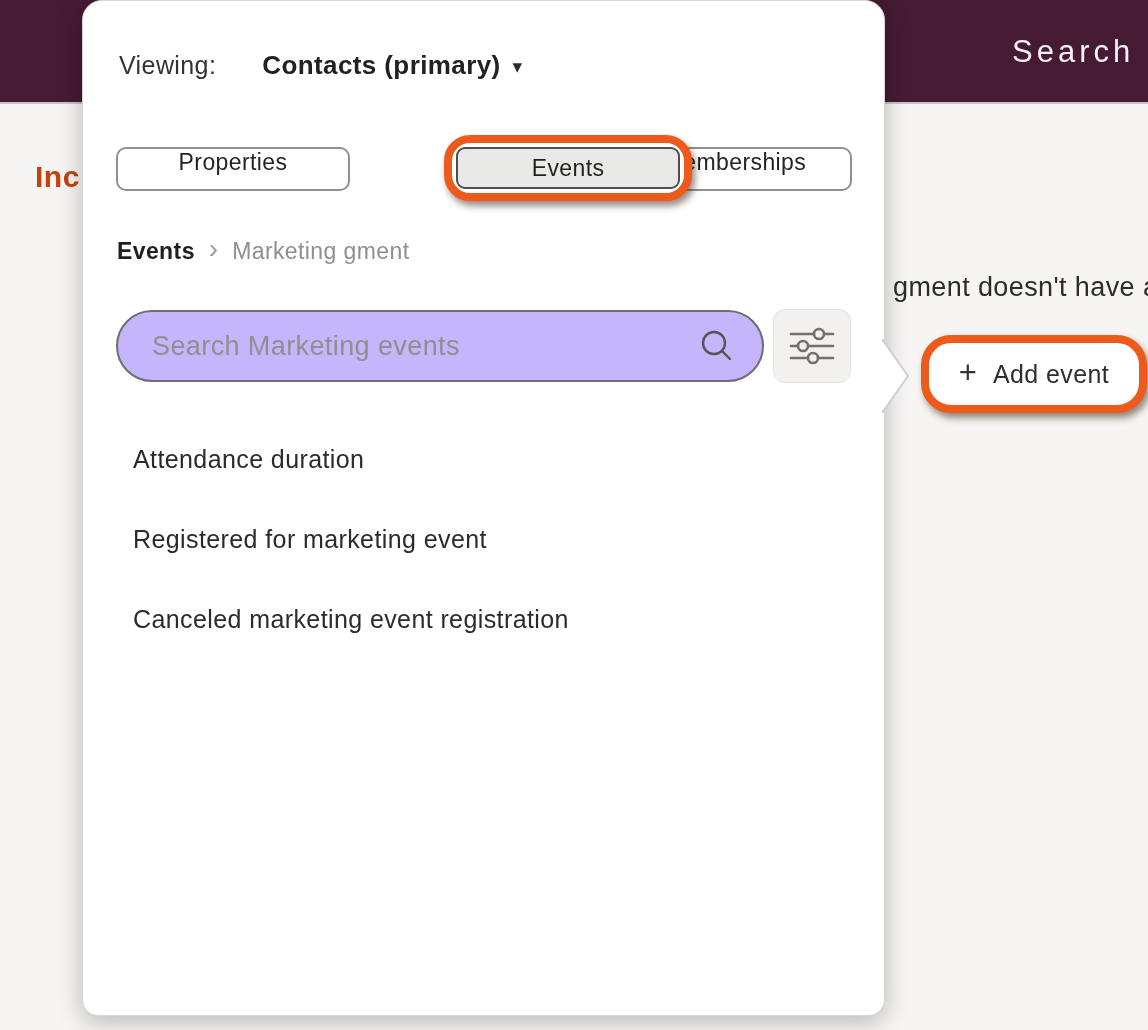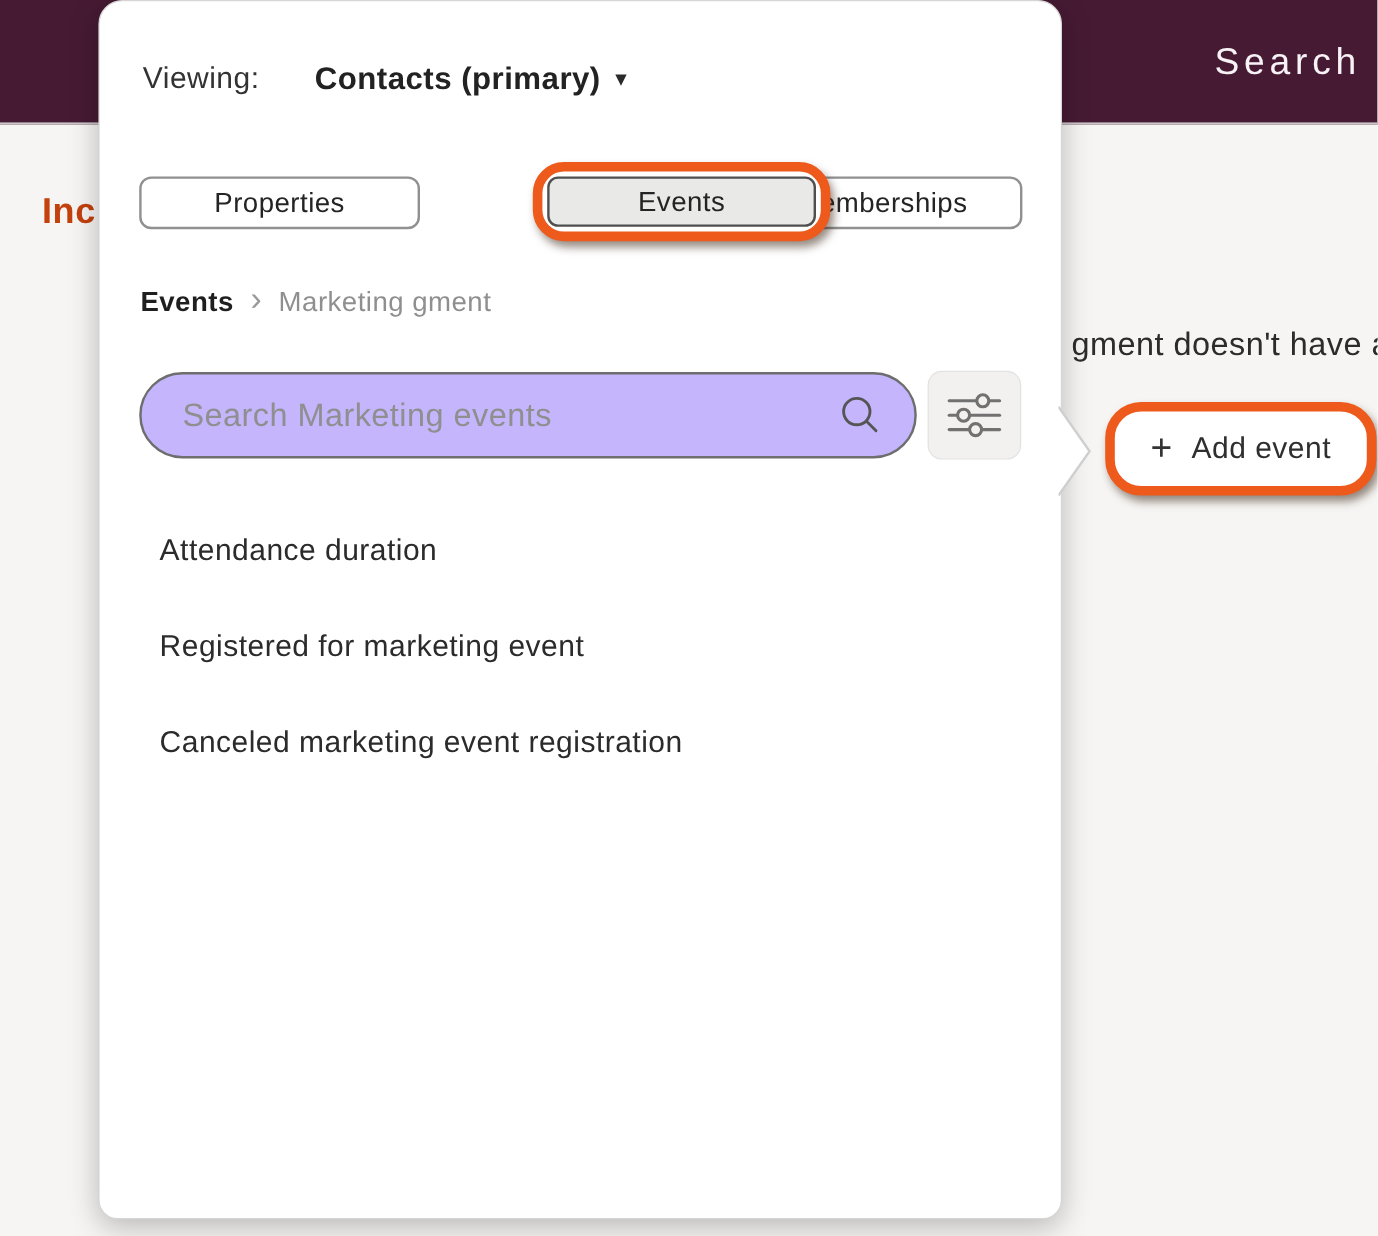--- a/index.html
+++ b/index.html
@@ -69,21 +69,21 @@
   .viewing-label { font-size:25px; color:#333333; letter-spacing:0.4px; }
   .object-selector {
     margin-left:46px; display:flex; align-items:center; cursor:pointer;
   }
   .object-value { font-size:26px; font-weight:bold; color:#222222; letter-spacing:0.4px; }
   .object-caret { font-size:19px; color:#2b2b2b; margin-left:12px; transform:translateY(1px); }
 
   .tab {
     position:absolute; top:146px; width:234px; height:44px;
     background:#ffffff; border:2px solid #909090; border-radius:10px;
-    display:flex; align-items:center; justify-content:center;
+    display:flex; justify-content:center;
     font-size:23px; color:#242424; letter-spacing:0.4px; cursor:pointer;
   }
   .tab-properties { left:33px; }
   .tab-memberships { left:535px; }
   .tab-events {
     width:100%; height:100%;
     background:#e9e9e8; border:2px solid #4f4f4f; border-radius:9px;
     display:flex; align-items:center; justify-content:center;
     font-size:23px; color:#242424; letter-spacing:0.4px; cursor:pointer;
   }

